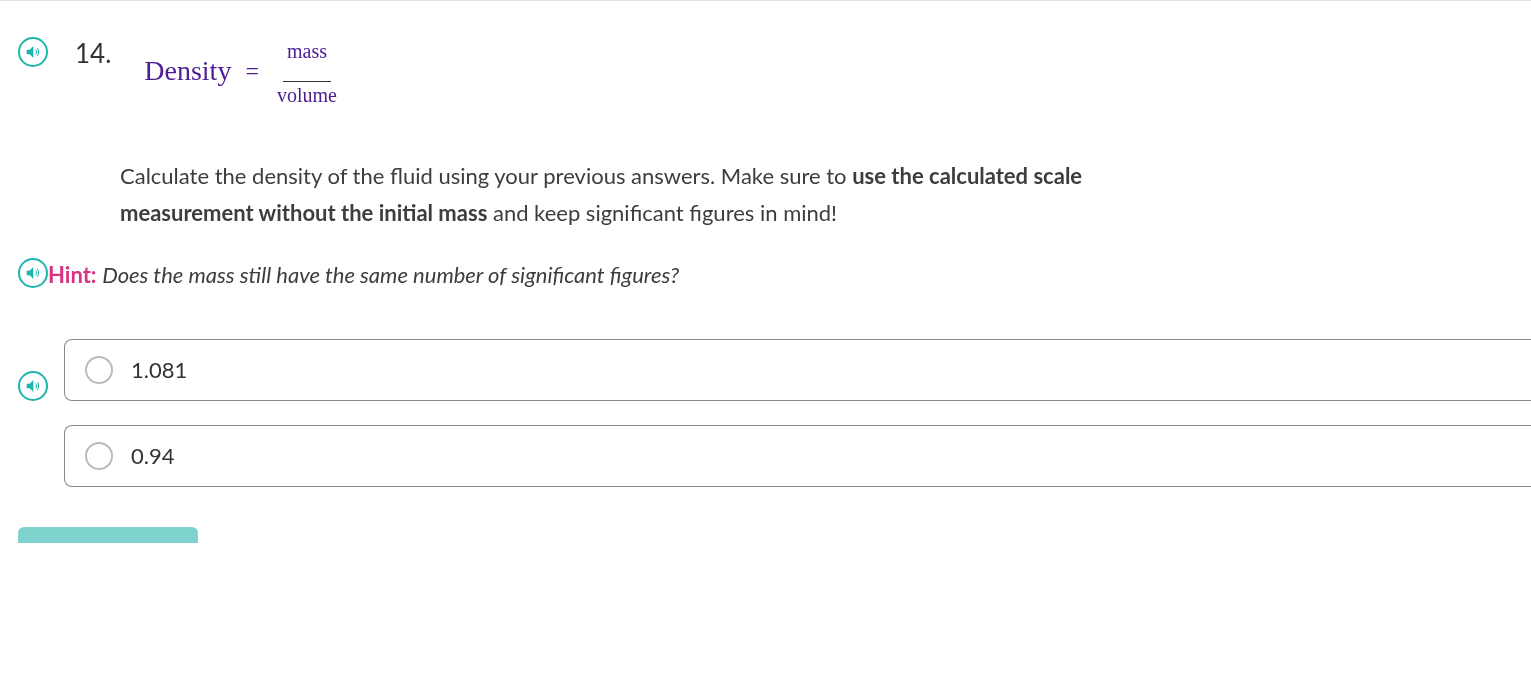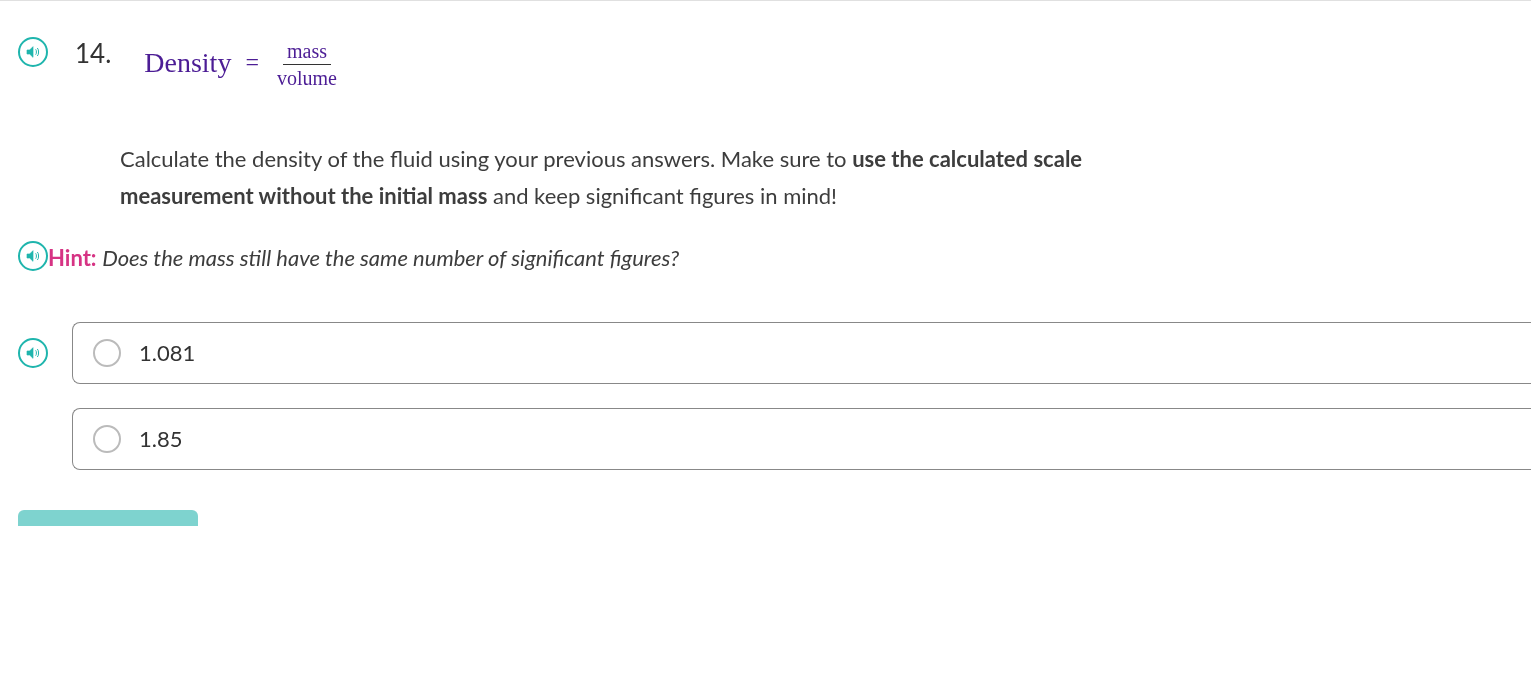--- a/index.html
+++ b/index.html
@@ -66,21 +66,21 @@
       display: inline-flex;
       flex-direction: column;
       align-items: center;
       font-size: 20px;
       line-height: 1.2;
       position: relative;
       top: 2px;
     }
     .fraction .numerator {
       border-bottom: 1.5px solid #333;
-      padding: 0 4px 1px 4px;
+      padding: 0 4px 18px 4px;
     }
     .fraction .denominator {
       padding: 1px 4px 0 4px;
     }
     .instruction-block {
       margin: 52px 0 0 102px;
       max-width: 1100px;
       font-size: 22px;
       line-height: 1.7;
       color: #3d3d3d;
@@ -103,22 +103,22 @@
       font-weight: 700;
     }
     .hint-body {
       font-style: italic;
     }
     .options-block {
       margin-top: 48px;
     }
     .option-row {
       display: flex;
-      align-items: center;
-      gap: 20px;
+      align-items: flex-end;
+      gap: 12px;
     }
     .option-row .audio-spacer {
       width: 30px;
       flex-shrink: 0;
     }
     .option-box {
       flex: 1;
       border: 1px solid #888;
       border-right: none;
       border-radius: 8px 0 0 8px;
@@ -209,21 +209,21 @@
       <div class="option-box">
         <div class="radio-circle"></div>
         <span class="option-label">1.081</span>
       </div>
     </div>
 
     <div class="option-row">
       <div class="audio-spacer"></div>
       <div class="option-box">
         <div class="radio-circle"></div>
-        <span class="option-label">1.85</span>
+        <span class="option-label">0.94</span>
       </div>
     </div>
 
 
   </div>
 
 </div>
 
 <div class="footer-bar"></div>
 

